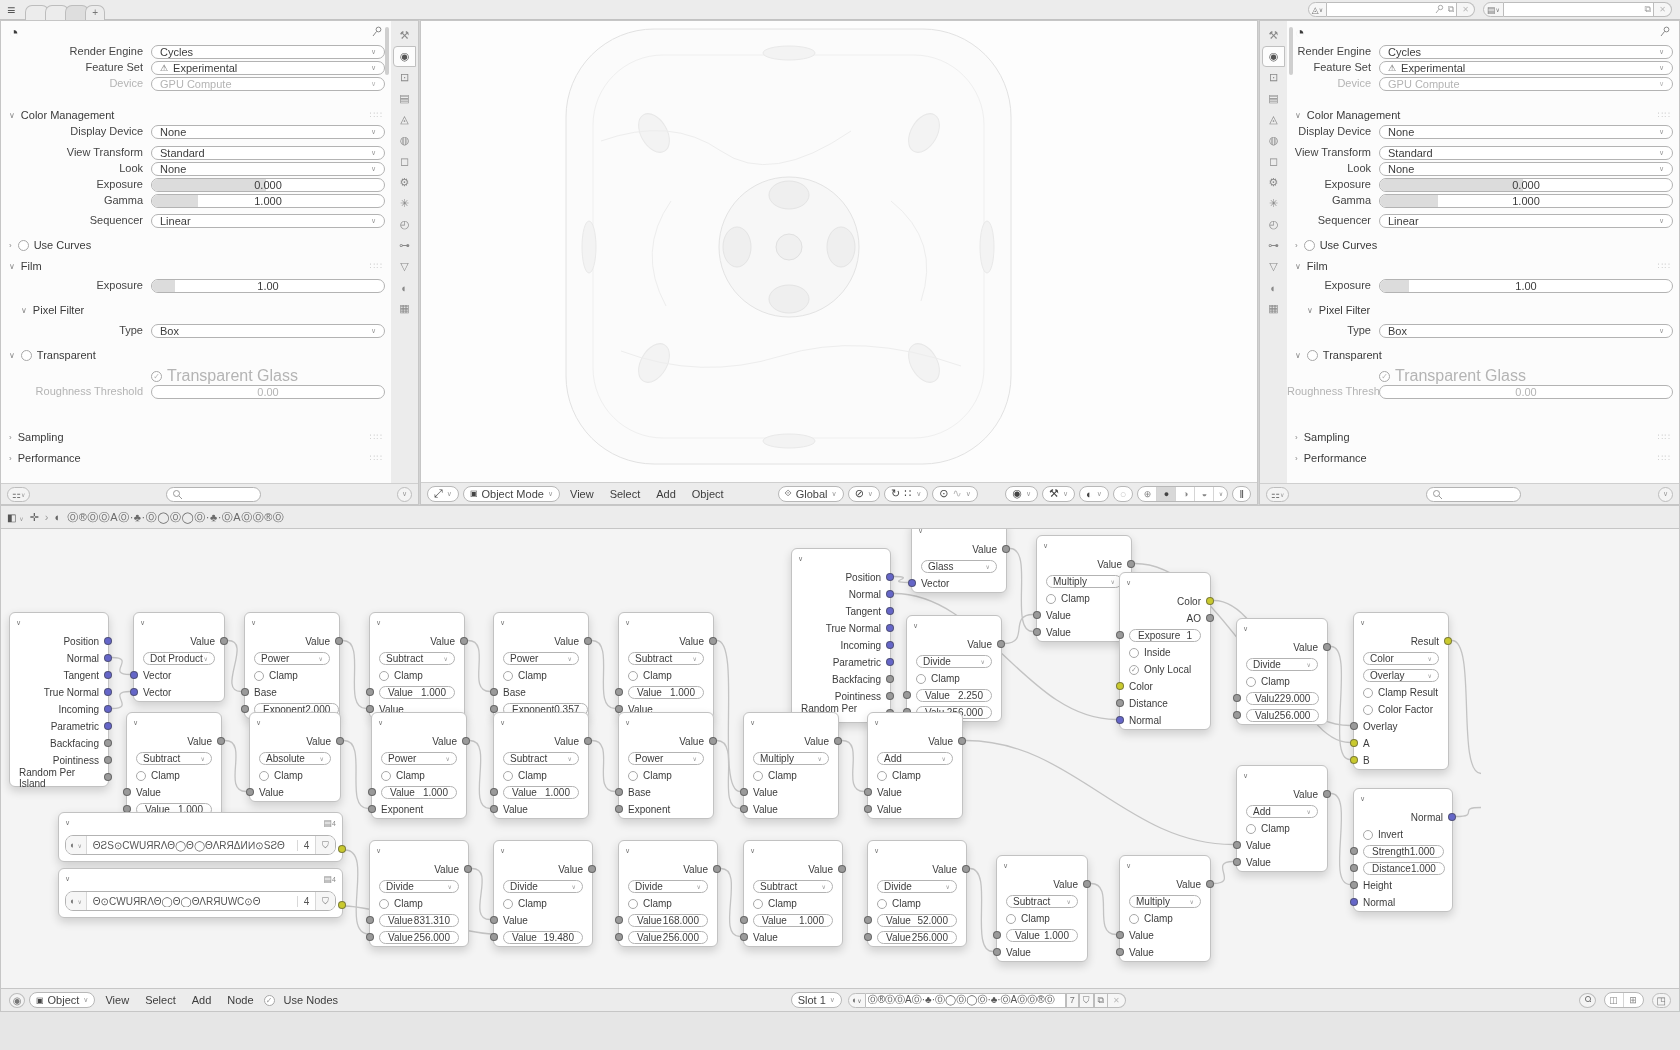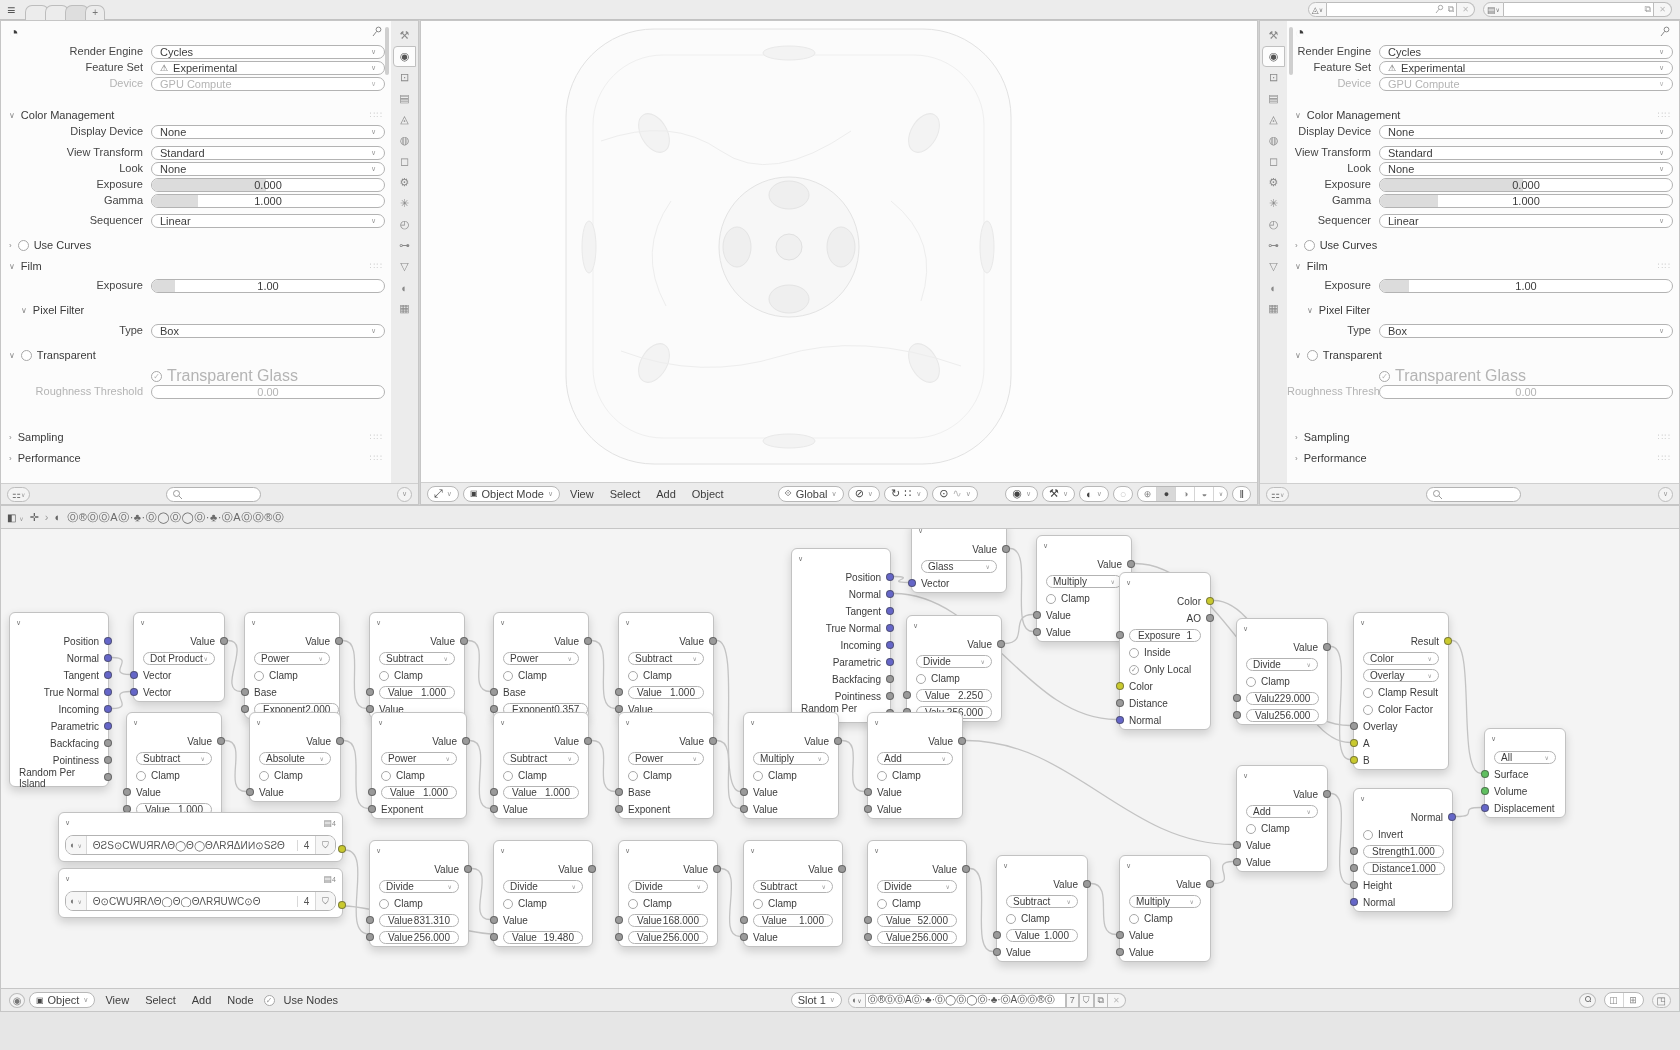--- a/index.html
+++ b/index.html
@@ -1092,43 +1092,20 @@
         </div>
         <div class="nrow">
           <span class="sock left" style="background: rgb(201, 201, 46);"></span>
           <span>A</span>
         </div>
         <div class="nrow">
           <span class="sock left" style="background: rgb(201, 201, 46);"></span>
           <span>B</span>
         </div>
       </div>
-      <div class="node" style="left: 1483px; top: 728px; width: 82px;">
-        <div class="nhead">
-          <span class="chev">∨</span>
-        </div>
-        <div class="nrow">
-          <div class="nsel">
-            <span>All</span>
-            <span class="chev">∨</span>
-          </div>
-        </div>
-        <div class="nrow">
-          <span class="sock left" style="background: rgb(95, 191, 95);"></span>
-          <span>Surface</span>
-        </div>
-        <div class="nrow">
-          <span class="sock left" style="background: rgb(95, 191, 95);"></span>
-          <span>Volume</span>
-        </div>
-        <div class="nrow">
-          <span class="sock left" style="background: rgb(101, 102, 200);"></span>
-          <span>Displacement</span>
-        </div>
-      </div>
       <div class="node" style="left: 125px; top: 712px; width: 96px;">
         <div class="nhead">
           <span class="chev">∨</span>
         </div>
         <div class="nrow">
           <span class="outlbl">Value</span>
           <span class="sock right" style="background: rgb(154, 154, 154);"></span>
         </div>
         <div class="nrow">
           <div class="nsel">

